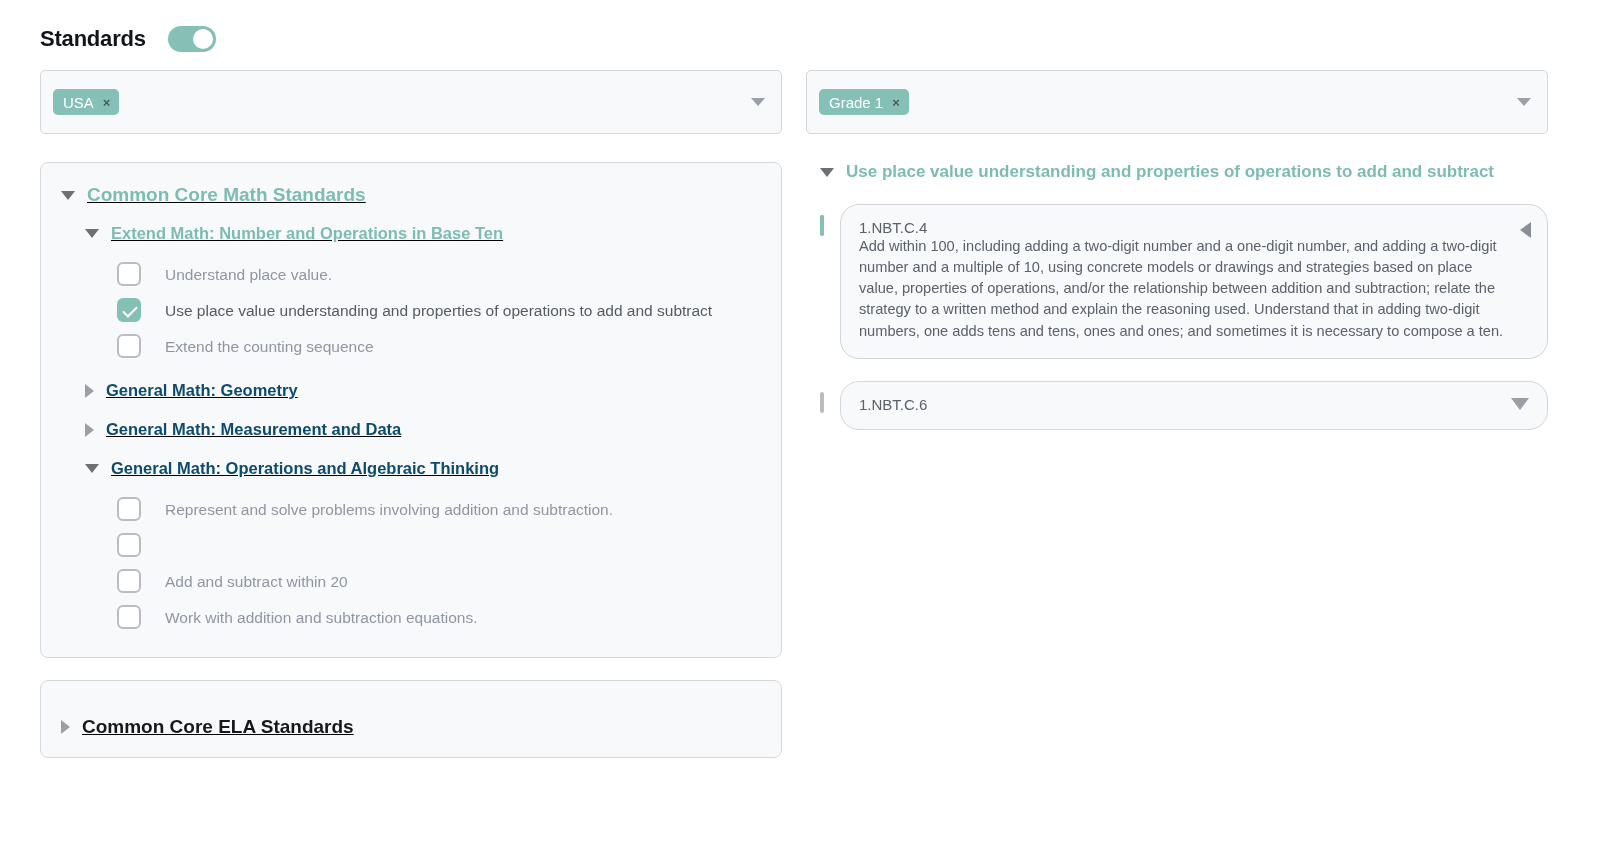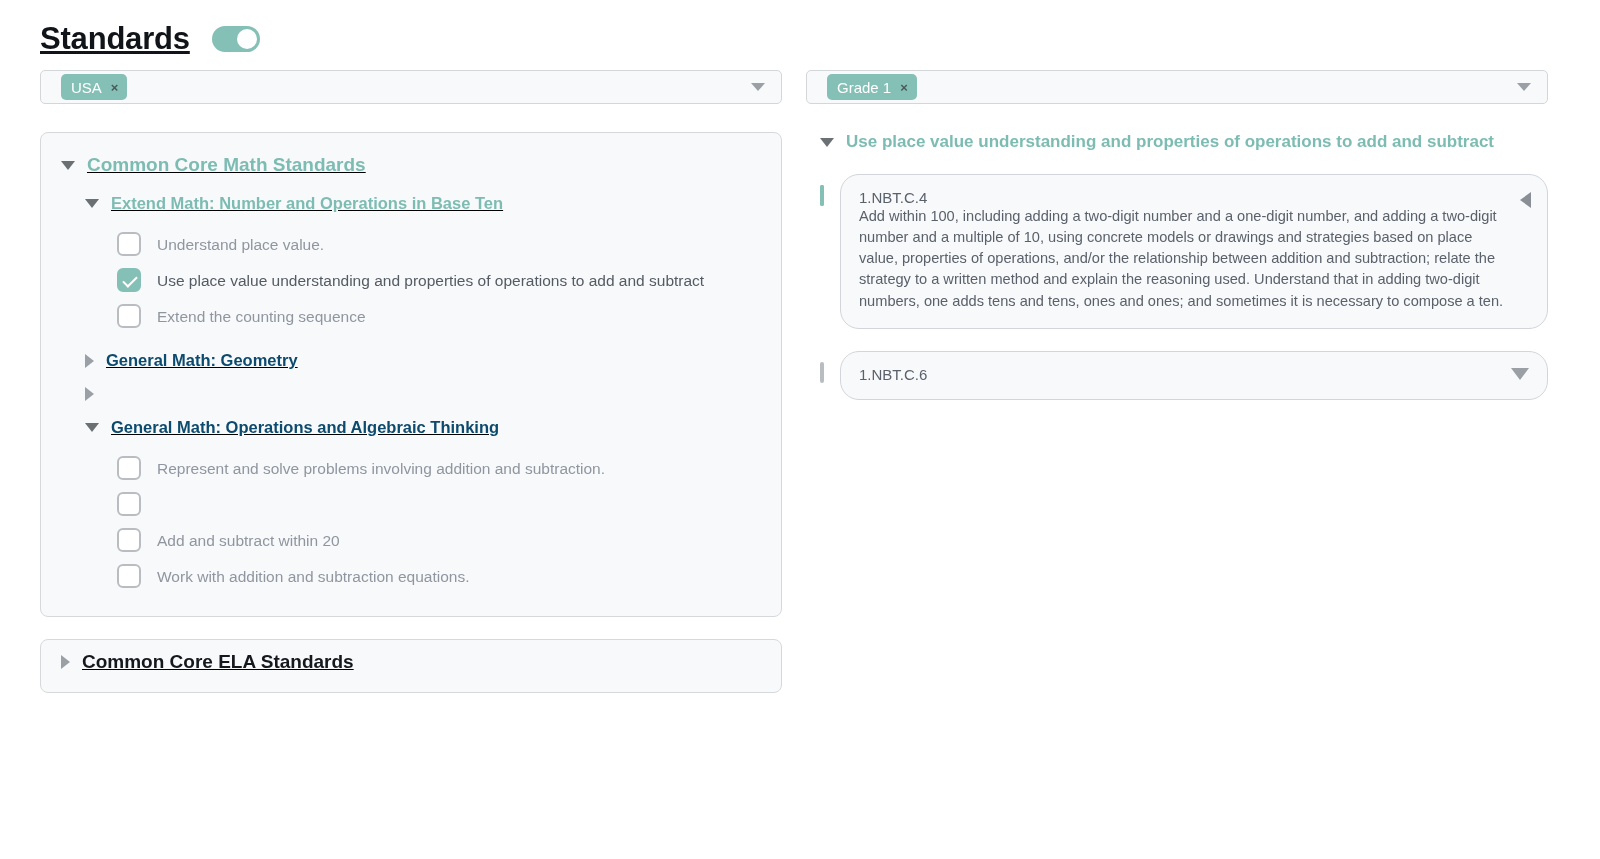--- a/index.html
+++ b/index.html
@@ -21,25 +21,24 @@
 
   
   .header-row {
     display: flex;
     align-items: center;
     gap: 22px;
     padding: 16px 0 0 40px;
     height: 62px;
   }
   .page-title {
-    font-size: 31px;
+    font-size: 22px;
     font-weight: bold;
     color: #111418;
     letter-spacing: -0.2px;
-    text-decoration: underline;
   }
   .toggle {
     width: 48px;
     height: 26px;
     border-radius: 13px;
     background: #84c0b6;
     position: relative;
     cursor: pointer;
     flex: none;
   }
@@ -54,27 +53,27 @@
   }
 
   
   .filters {
     display: flex;
     gap: 24px;
     padding: 8px 40px 0 40px;
   }
   .select-box {
     position: relative;
-    height: 34px;
+    height: 64px;
     background: #f8f9fa;
     border: 1px solid #d4d7da;
     border-radius: 5px;
     display: flex;
     align-items: center;
-    padding: 0 20px;
+    padding: 0 12px;
     cursor: pointer;
   }
   .select-box.left { width: 742px; }
   .select-box.right { width: 742px; }
   .chip {
     display: inline-flex;
     align-items: center;
     gap: 9px;
     background: #84c0b6;
     color: #ffffff;
@@ -157,21 +156,21 @@
     padding: 3px 0;
   }
   .node-l2.black { color: #0c4a6e; }
 
   .children-l1 { padding-left: 24px; padding-top: 12px; }
   .children-l2 { padding-left: 20px; padding-top: 10px; }
 
   .leaf-row {
     display: flex;
     align-items: center;
-    gap: 16px;
+    gap: 24px;
     padding: 6px 12px;
     cursor: pointer;
   }
   .cb {
     width: 24px; height: 24px;
     border-radius: 6px;
     border: 2px solid #b9bdc2;
     background: #ffffff;
     flex: none;
     position: relative;
@@ -325,20 +324,21 @@
             </div>
           </div>
 
           <div class="node-row spaced">
             <span class="tri right"></span>
             <span class="node-l2 black">General Math: Geometry</span>
           </div>
 
           <div class="node-row spaced">
             <span class="tri right"></span>
+            <span class="node-l2 black">General Math: Measurement and Data</span>
           </div>
 
           <div class="tree-node">
             <div class="node-row spaced">
               <span class="tri down"></span>
               <span class="node-l2 black">General Math: Operations and Algebraic Thinking</span>
             </div>
             <div class="children-l2">
               <div class="leaf-row">
                 <span class="cb"></span>
@@ -354,21 +354,21 @@
               <div class="leaf-row">
                 <span class="cb"></span>
                 <span class="leaf-label">Work with addition and subtraction equations.</span>
               </div>
             </div>
           </div>
 
         </div>
       </div>
 
-      <div class="panel" style="padding-top:8px;padding-bottom:16px;">
+      <div class="panel" style="padding-top:32px;padding-bottom:16px;">
         <div class="node-row">
           <span class="tri right"></span>
           <span class="node-l1 black">Common Core ELA Standards</span>
         </div>
       </div>
 
     </div>
 
     <div class="col-right">
 

